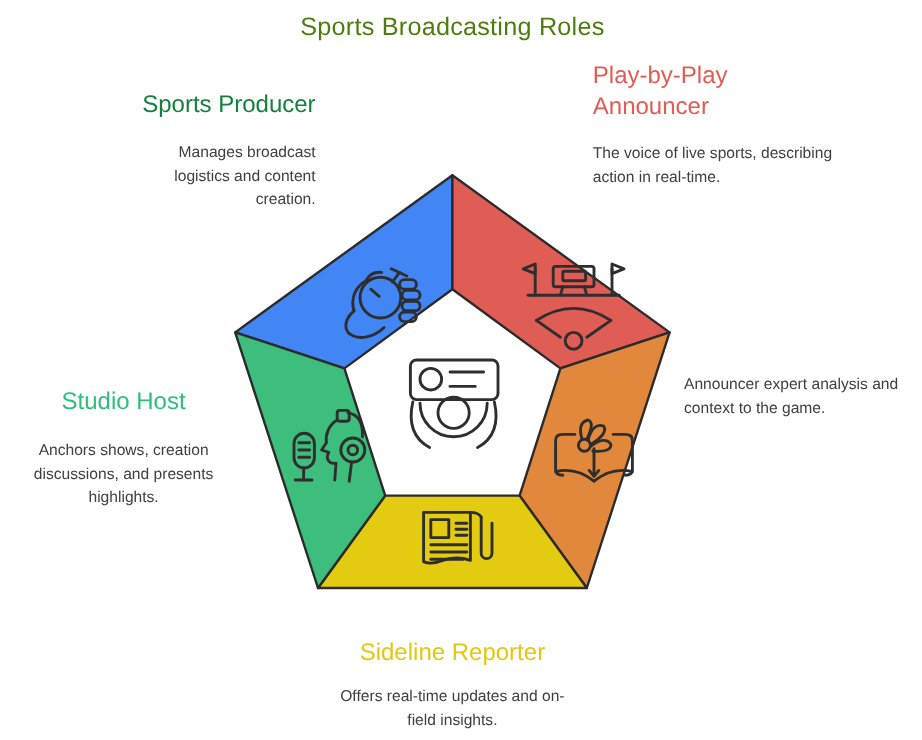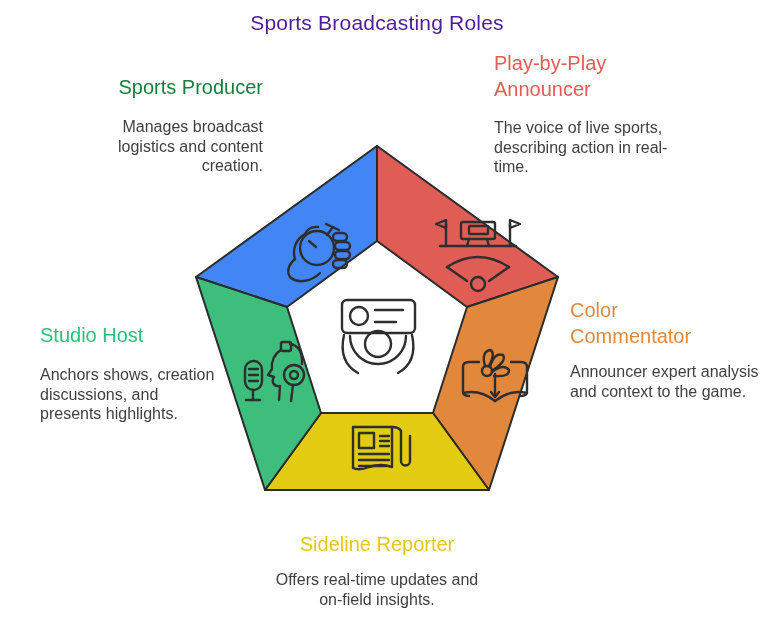--- a/index.html
+++ b/index.html
@@ -13,45 +13,45 @@
     color: #3f3f3f;
     overflow: hidden;
   }
   .title {
     position: absolute;
     top: 11px; left: 0;
     width: 754px;
     text-align: center;
     font-size: 21px;
     font-weight: 400;
-    color: #4c1d95;
+    color: #4d7c0f;
     letter-spacing: 0.2px;
   }
   svg.diagram { position: absolute; top: 0; left: 0; }
   svg.diagram polygon { stroke: #2b2b2b; stroke-width: 2; stroke-linejoin: round; }
   svg.diagram .icon {
     fill: none;
     stroke: #2e2e2e;
     stroke-width: 2.4;
     stroke-linecap: round;
     stroke-linejoin: round;
   }
   .role { position: absolute; }
   .role h2 { font-size: 20px; font-weight: 400; line-height: 26px; }
-  .role p  { font-size: 16px; line-height: 19.5px; color: #3f3f3f; }
+  .role p  { font-size: 13px; line-height: 19.5px; color: #3f3f3f; }
   .r-producer { top: 74px; right: 505px; width: 210px; text-align: right; }
   .r-producer p { margin: 17px 0 0 auto; width: 152px; }
   .r-producer h2 { color: #15803d; }
   .r-announcer { top: 50px; left: 494px; width: 205px; text-align: left; }
   .r-announcer h2 { color: #e05c54; max-width: 165px; }
   .r-announcer p { margin-top: 16px; width: 200px; }
   .r-commentator { top: 297px; left: 570px; width: 200px; text-align: left; }
   .r-commentator h2 { color: #e0893c; max-width: 160px; }
   .r-commentator p { margin-top: 13px; width: 196px; }
-  .r-host { top: 322px; right: 550px; width: 178px; text-align: left; }
+  .r-host { top: 322px; right: 576px; width: 178px; text-align: center; }
   .r-host h2 { color: #2fbe7c; }
   .r-host p { margin: 17px 0 0 auto; width: 178px; }
   .r-reporter { top: 531px; left: 0; width: 754px; text-align: center; }
   .r-reporter h2 { color: #e3c812; }
   .r-reporter p { margin: 13px auto 0; width: 205px; }
 </style>
 </head>
 <body>
 
 <div class="stage">
@@ -154,21 +154,20 @@
     <h2>Sports Producer</h2>
     <p>Manages broadcast logistics and content creation.</p>
   </div>
 
   <div class="role r-announcer">
     <h2>Play-by-Play Announcer</h2>
     <p>The voice of live sports, describing action in real-time.</p>
   </div>
 
   <div class="role r-commentator">
-    <h2>Color Commentator</h2>
     <p>Announcer expert analysis and context to the game.</p>
   </div>
 
   <div class="role r-host">
     <h2>Studio Host</h2>
     <p>Anchors shows, creation discussions, and presents highlights.</p>
   </div>
 
   <div class="role r-reporter">
     <h2>Sideline Reporter</h2>

